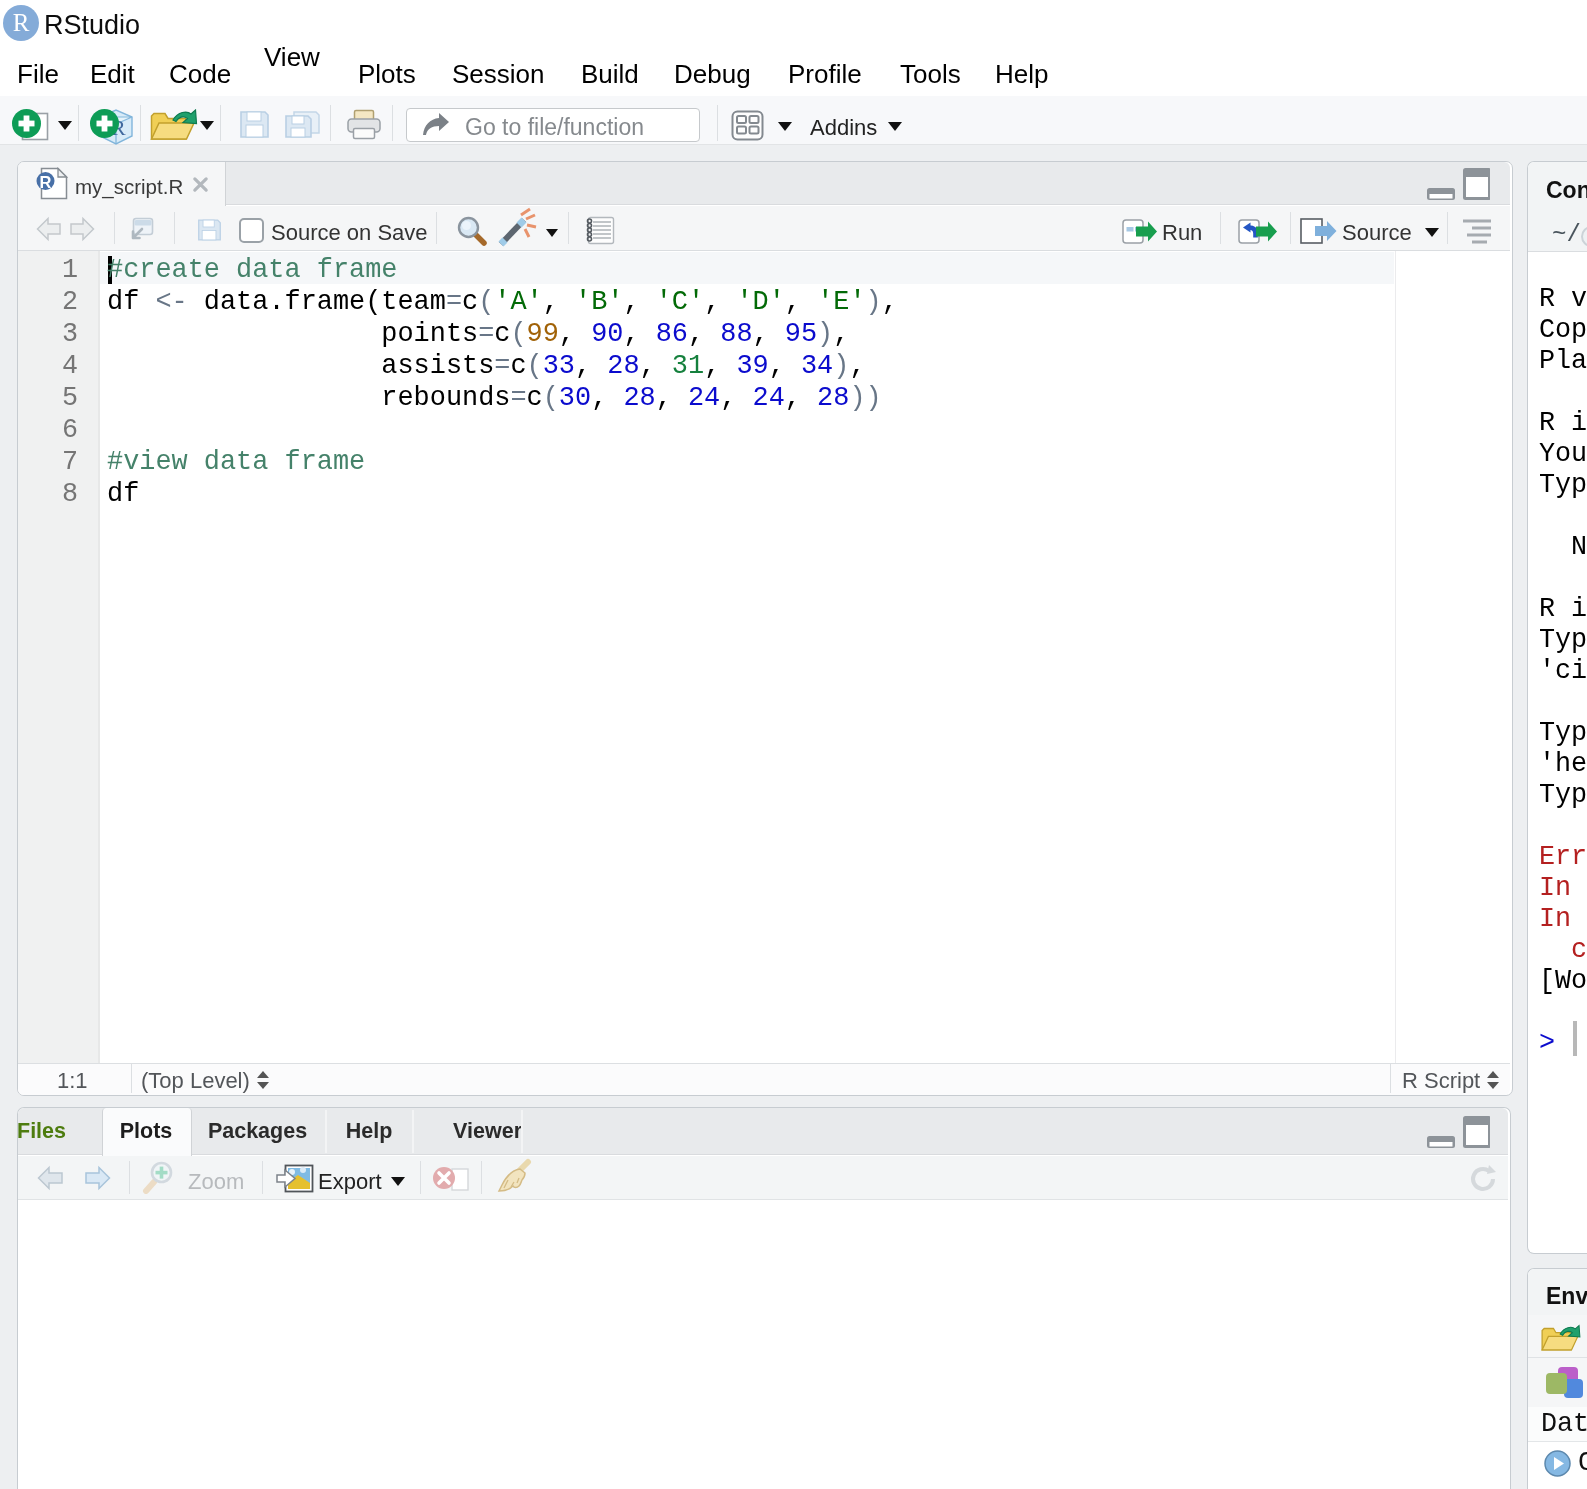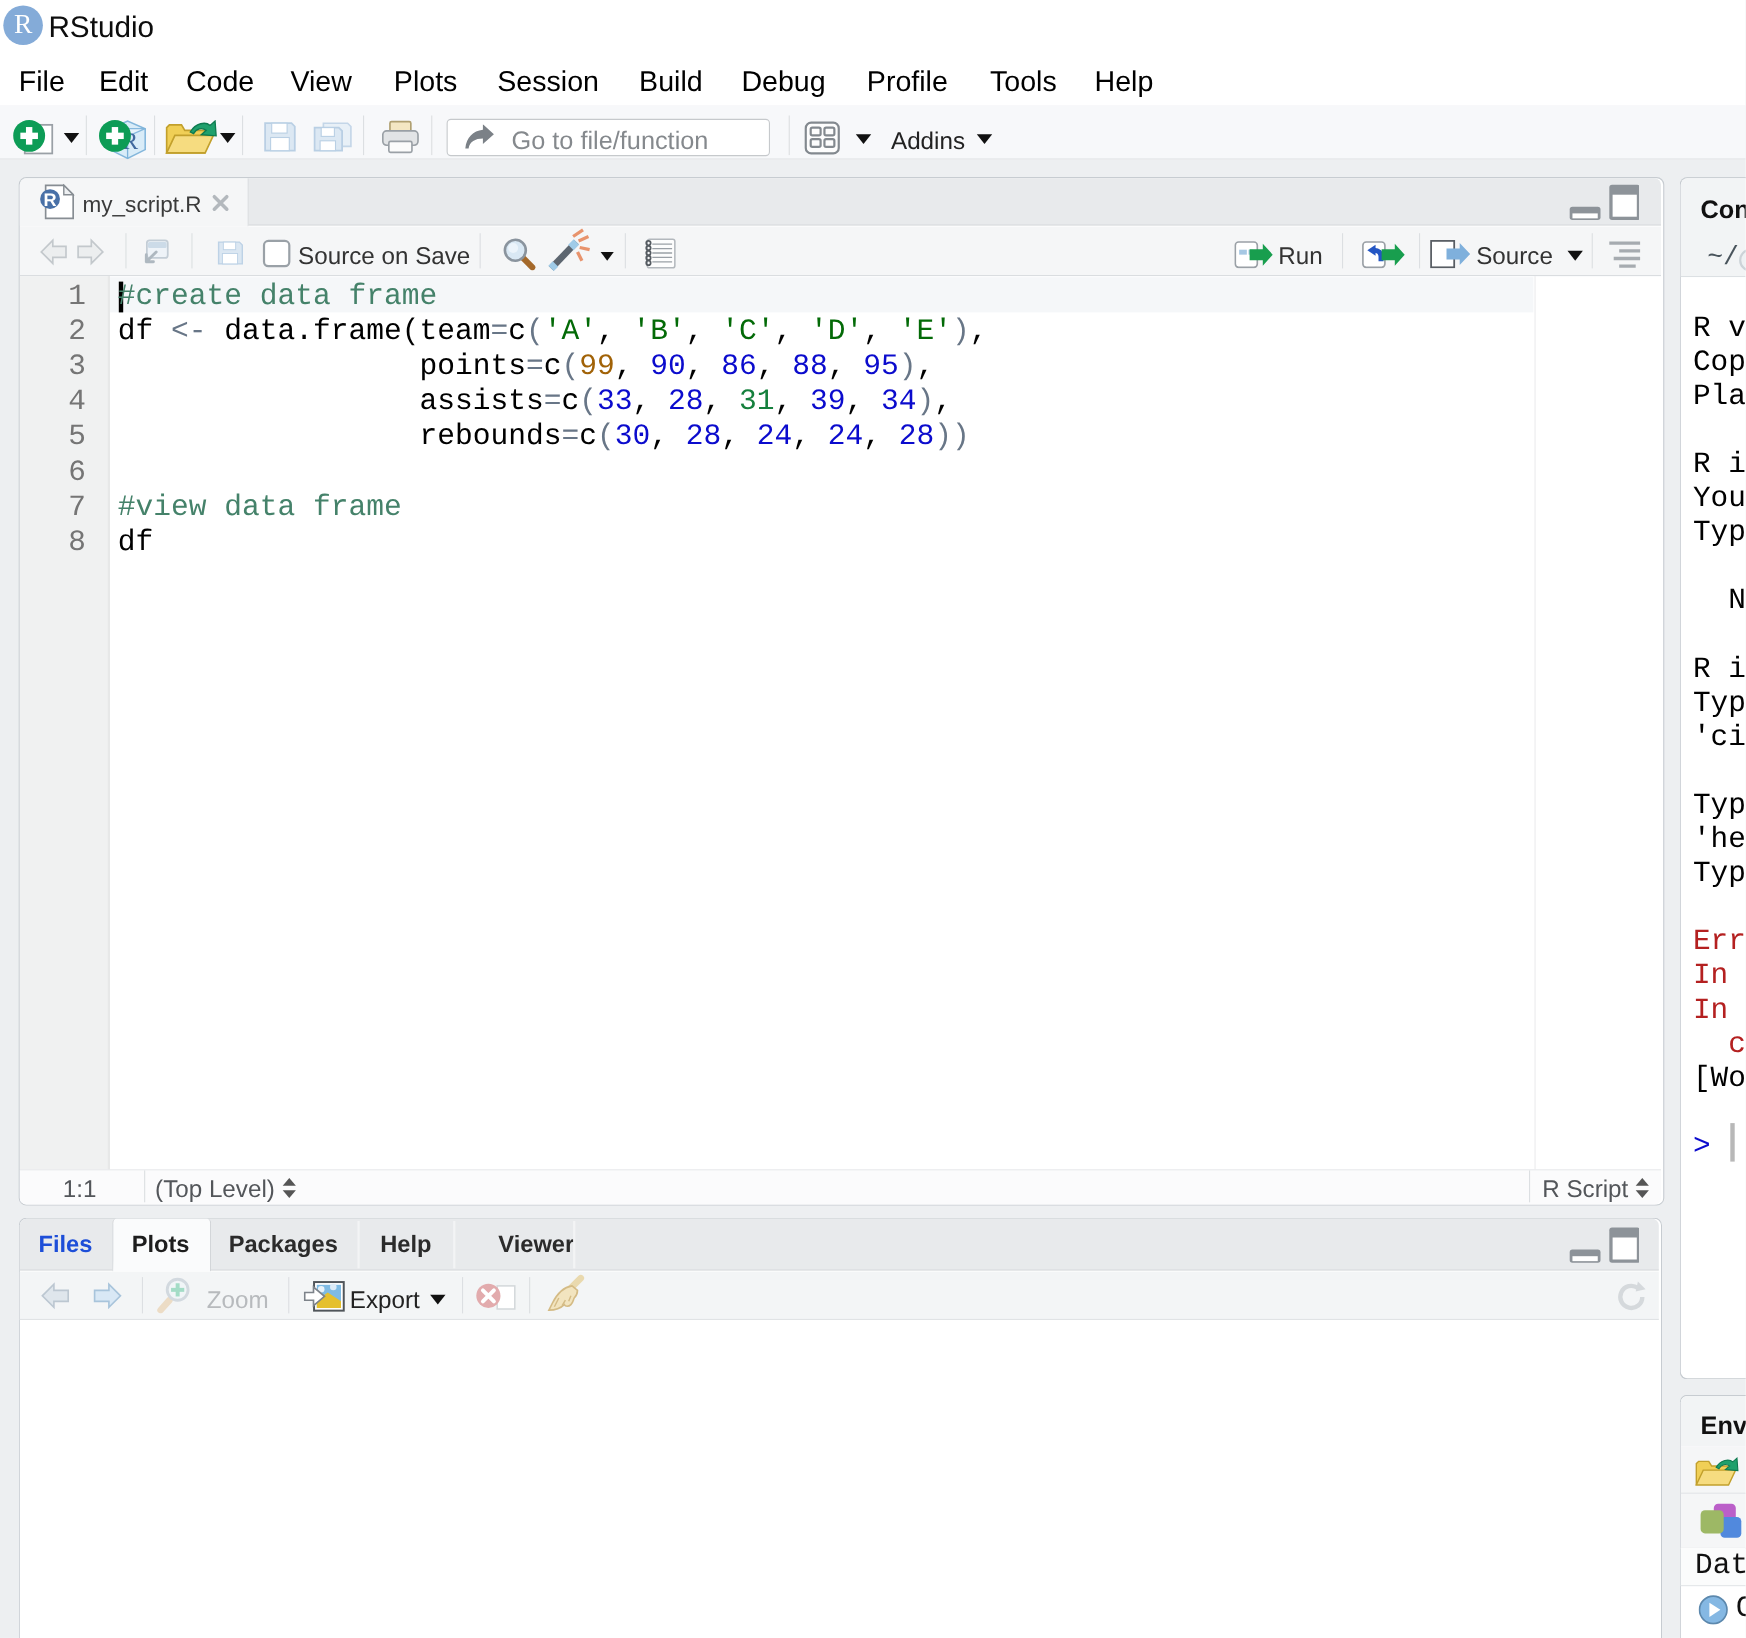--- a/index.html
+++ b/index.html
@@ -21,21 +21,21 @@
   <div class="abs" style="left:0;top:96px;width:1587px;height:48px;background:#f7f8fa;border-bottom:1px solid #e2e4e6;"></div>
 
   <div class="abs" style="left:3px;top:5px;width:36px;height:36px;border-radius:50%;background:#84abd8;"></div>
   <div class="abs" style="left:3px;top:5px;width:36px;height:36px;text-align:center;line-height:36px;
        font-family:'Liberation Serif',serif;font-size:25px;color:#fff;">R</div>
   <div class="abs" style="left:44px;top:10px;font-size:27px;color:#0d0d0d;">RStudio</div>
 
   <div class="abs" style="left:17px;top:59px;font-size:26px;color:#000;">File</div>
   <div class="abs" style="left:90px;top:59px;font-size:26px;color:#000;">Edit</div>
   <div class="abs" style="left:169px;top:59px;font-size:26px;color:#000;">Code</div>
-  <div class="abs" style="left:264px;top:59px;font-size:26px;color:#000;">View</div>
+  <div class="abs" style="left:264px;top:42px;font-size:26px;color:#000;">View</div>
   <div class="abs" style="left:358px;top:59px;font-size:26px;color:#000;">Plots</div>
   <div class="abs" style="left:452px;top:59px;font-size:26px;color:#000;">Session</div>
   <div class="abs" style="left:581px;top:59px;font-size:26px;color:#000;">Build</div>
   <div class="abs" style="left:674px;top:59px;font-size:26px;color:#000;">Debug</div>
   <div class="abs" style="left:788px;top:59px;font-size:26px;color:#000;">Profile</div>
   <div class="abs" style="left:900px;top:59px;font-size:26px;color:#000;">Tools</div>
   <div class="abs" style="left:995px;top:59px;font-size:26px;color:#000;">Help</div>
 
   <div id="maintoolbar">
 
@@ -265,21 +265,21 @@
         <path d="M7 19 L13 12 L1 12 Z" fill="#555"></path>
     </svg>
   </div>
 
   <div class="pane" style="left:17px;top:1107px;width:1492px;height:400px;border-bottom:none;"></div>
   <div id="botpane">
 
     <div class="abs" style="left:18px;top:1108px;width:1490px;height:47px;background:#e8eaec;border-radius:6px 6px 0 0;"></div>
 
     <div class="abs" style="left:102px;top:1108px;width:88px;height:48px;background:#fafbfc;border-left:1px solid #d0d3d6;border-right:1px solid #d0d3d6;border-radius:4px 4px 0 0;z-index:2;"></div>
-    <div class="abs" style="left:17px;top:1108px;width:85px;height:47px;font-size:21.5px;font-weight:bold;color:#1d4ed8;text-align:center;line-height:47px;">Files</div>
+    <div class="abs" style="left:17px;top:1108px;width:85px;height:47px;font-size:21.5px;font-weight:bold;color:#4d7c0f;text-align:left;line-height:47px;">Files</div>
     <div class="abs" style="left:102px;top:1108px;width:88px;height:47px;font-size:21.5px;font-weight:bold;color:#1d1d1d;text-align:center;line-height:47px;z-index:3;">Plots</div>
     <div class="abs" style="left:190px;top:1108px;width:135px;height:47px;font-size:21.5px;font-weight:bold;color:#2b2b2b;text-align:center;line-height:47px;">Packages</div>
     <div class="abs" style="left:325px;top:1108px;width:88px;height:47px;font-size:21.5px;font-weight:bold;color:#2b2b2b;text-align:center;line-height:47px;">Help</div>
     <div class="abs" style="left:413px;top:1108px;width:109px;height:47px;font-size:21.5px;font-weight:bold;color:#2b2b2b;text-align:right;line-height:47px;">Viewer</div>
     <div class="abs" style="left:325px;top:1110px;width:2px;height:43px;background:#f3f4f5;"></div>
     <div class="abs" style="left:412px;top:1110px;width:2px;height:43px;background:#f3f4f5;"></div>
     <div class="abs" style="left:521px;top:1110px;width:2px;height:43px;background:#f3f4f5;"></div>
 
     <svg class="abs" style="left:1426px;top:1115px;" width="64" height="34" viewBox="0 0 64 34">
       <rect x="1" y="21" width="28" height="12" rx="2.5" fill="#8d9399"></rect>

